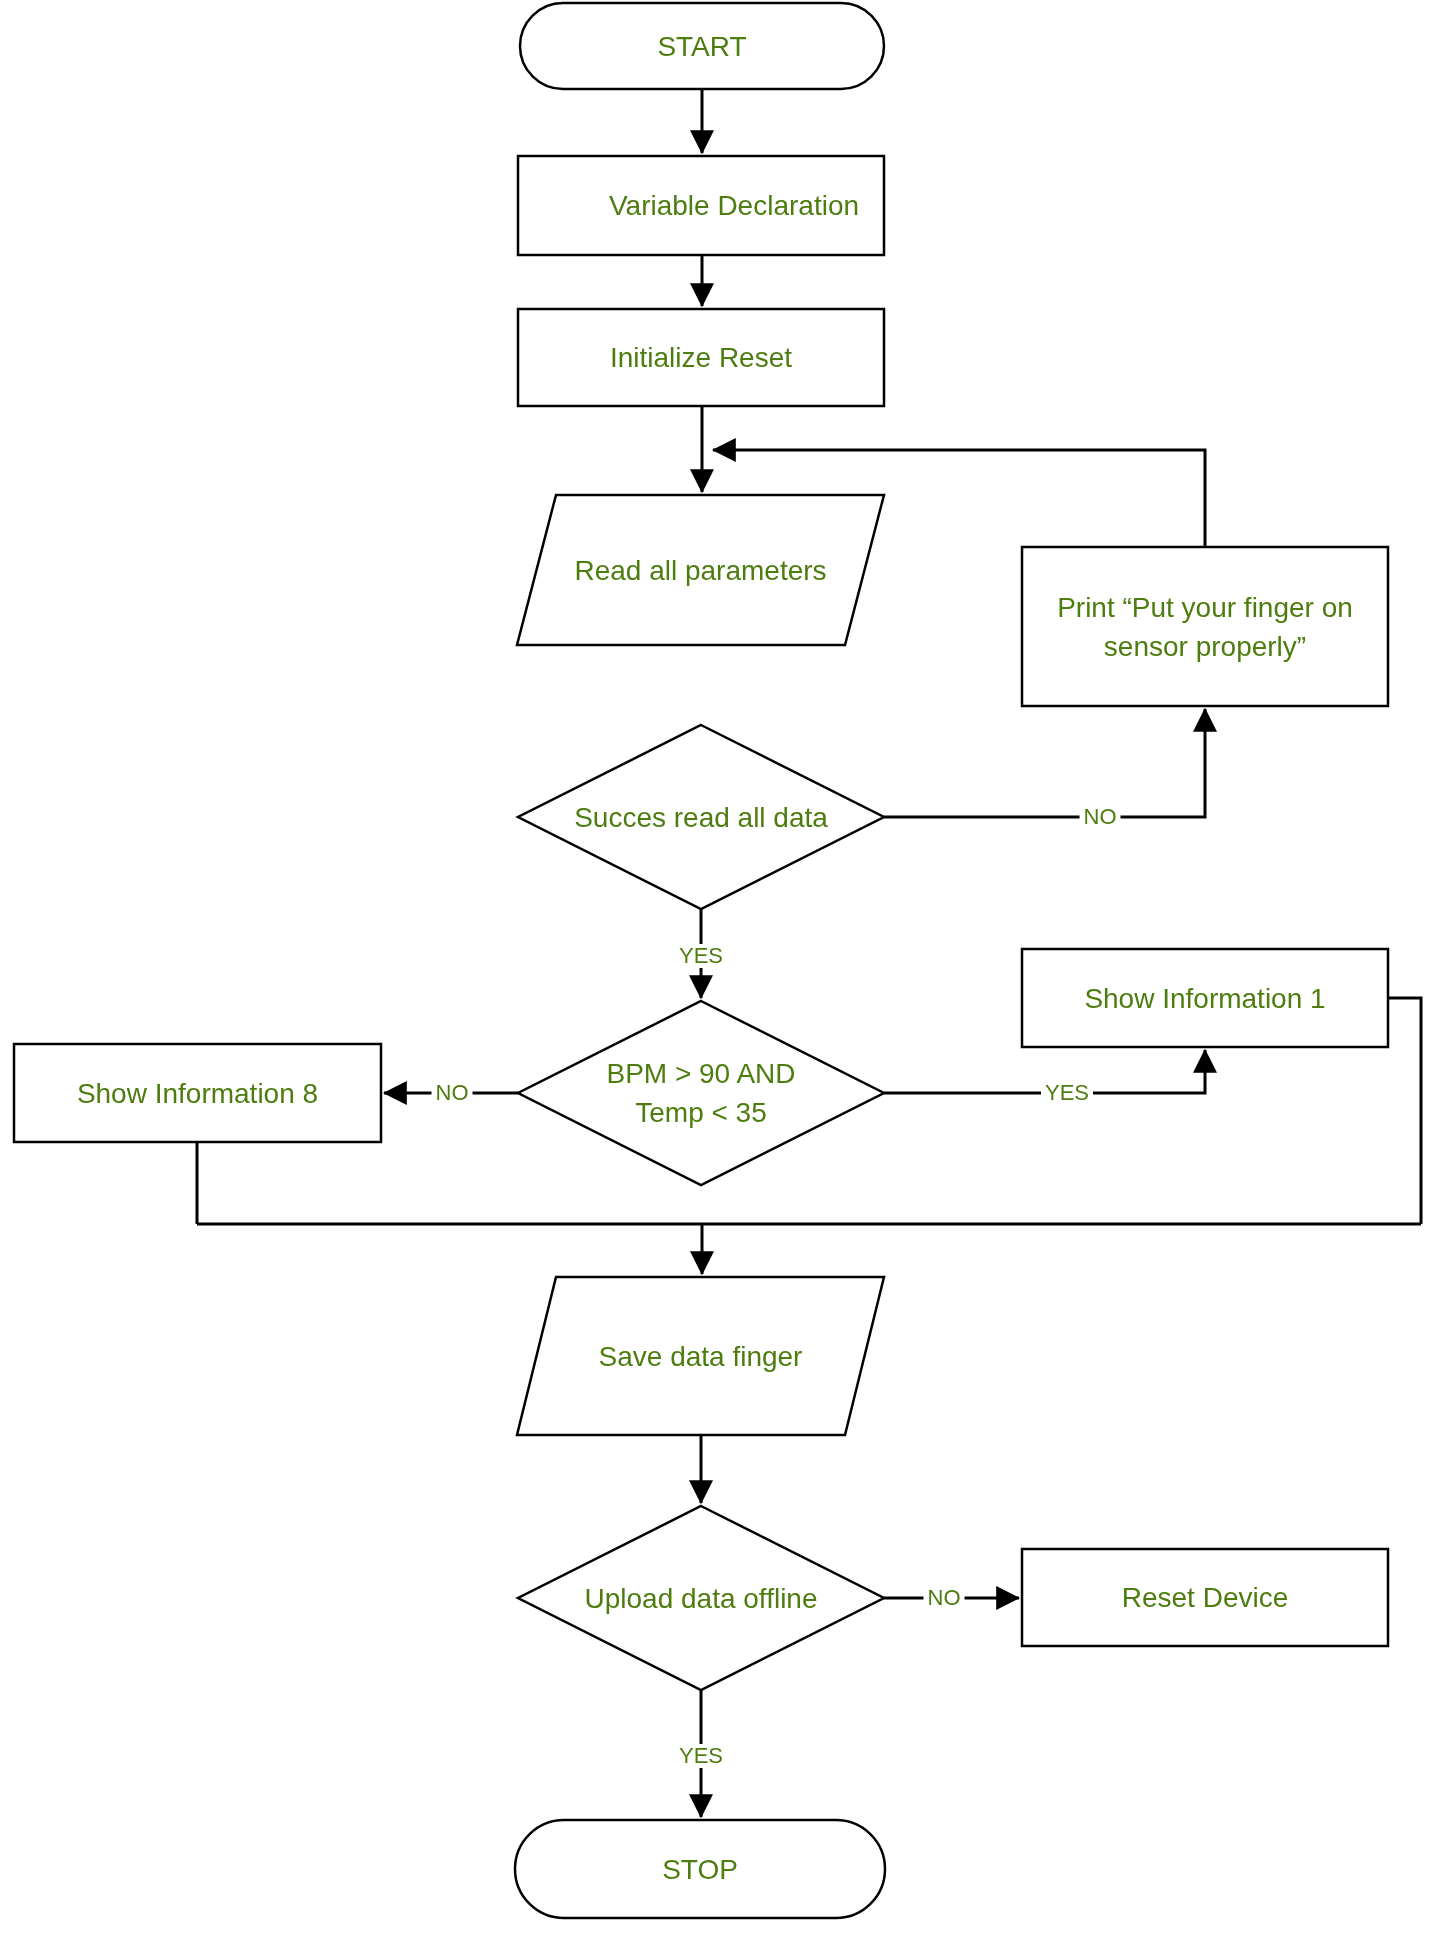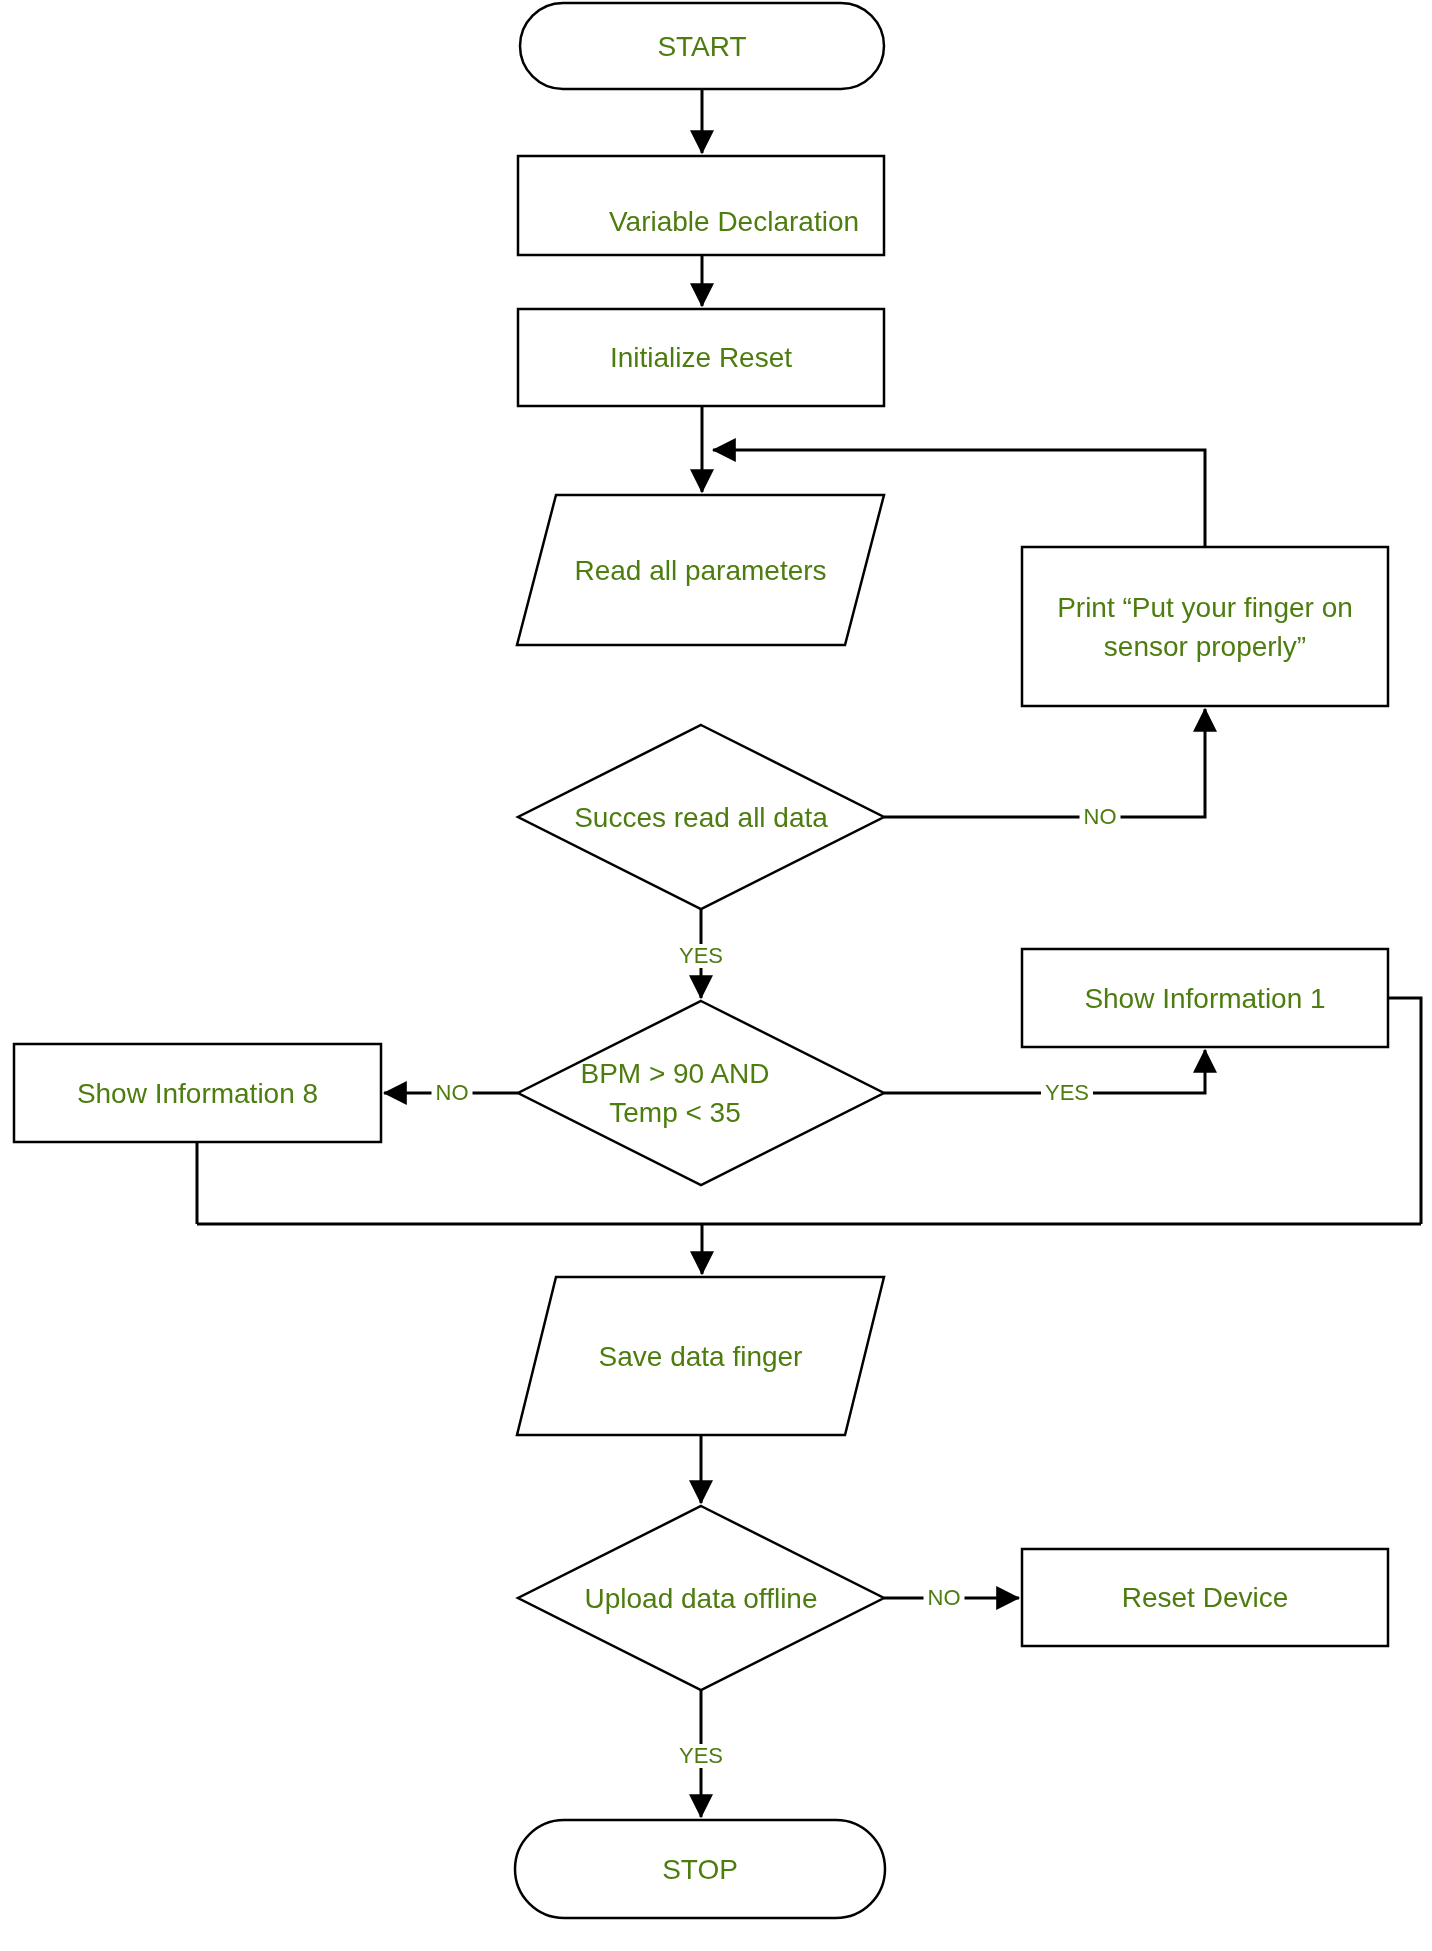--- a/index.html
+++ b/index.html
@@ -92,42 +92,42 @@
     <polygon class="shape" points="556,1277 884,1277 845,1435 517,1435"></polygon>
     <polygon class="shape" points="701,1506 884,1598 701,1690 518,1598"></polygon>
     <rect class="shape" x="1022" y="1549" width="366" height="97"></rect>
     <rect class="shape" x="515" y="1820" width="370" height="98" rx="49" ry="49"></rect>
   </svg>
 
   <div class="nlabel" style="left:520px; top:3px; width:364px; height:86px;">
     <span>START</span>
   </div>
 
-  <div class="nlabel" style="left:518px; top:172px; width:432px; height:99px;">
+  <div class="nlabel" style="left:518px; top:156px; width:432px; height:99px;">
     <span>Variable Declaration</span>
   </div>
 
   <div class="nlabel" style="left:518px; top:309px; width:366px; height:97px;">
     <span>Initialize Reset</span>
   </div>
 
   <div class="nlabel" style="left:517px; top:495px; width:367px; height:150px;">
     <span>Read all parameters</span>
   </div>
 
   <div class="nlabel" style="left:518px; top:725px; width:366px; height:184px;">
     <span>Succes read all data</span>
   </div>
 
   <div class="nlabel" style="left:1022px; top:547px; width:366px; height:159px;border-radius:28px;">
     <span>Print “Put your finger on</span>
     <span>sensor properly”</span>
   </div>
 
-  <div class="nlabel" style="left:492px; top:1001px; width:366px; height:184px;">
+  <div class="nlabel" style="left:518px; top:1001px; width:366px; height:184px;">
     <span>BPM &gt; 90 AND</span>
     <span>Temp &lt; 35</span>
   </div>
 
   <div class="nlabel" style="left:1022px; top:949px; width:366px; height:98px;">
     <span>Show Information 1</span>
   </div>
 
   <div class="nlabel" style="left:14px; top:1044px; width:367px; height:98px;">
     <span>Show Information 8</span>

